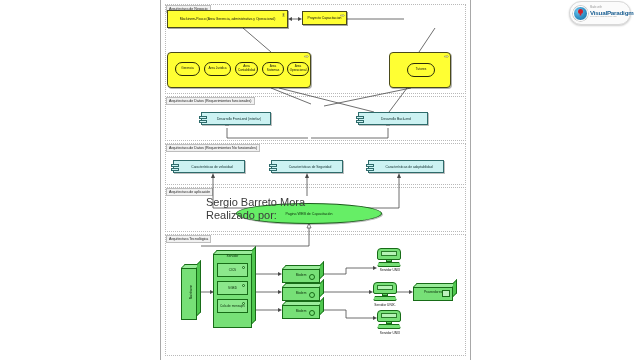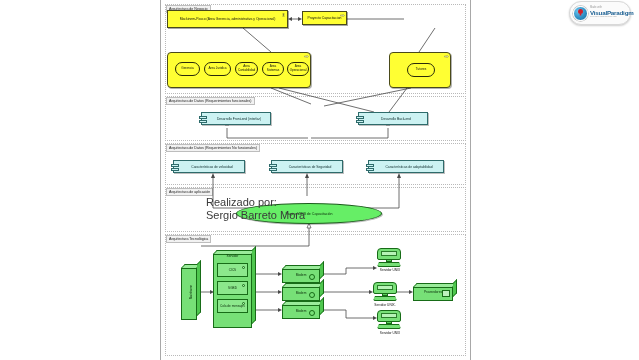--- a/index.html
+++ b/index.html
@@ -456,17 +456,17 @@
       <div class="wm-txt">
         <span class="wm-made">Made with</span>
         <span class="wm-name">VisualParadigm</span>
         <span class="wm-sub">For non-commercial use</span>
       </div>
     </div>
 
   </div>
 
   <div class="credit">
+    <div>Sergio Barreto Mora</div>
     <div>Realizado por:</div>
-    <div>Sergio Barreto Mora</div>
   </div>
 
 </div>
 
 </body></html>

